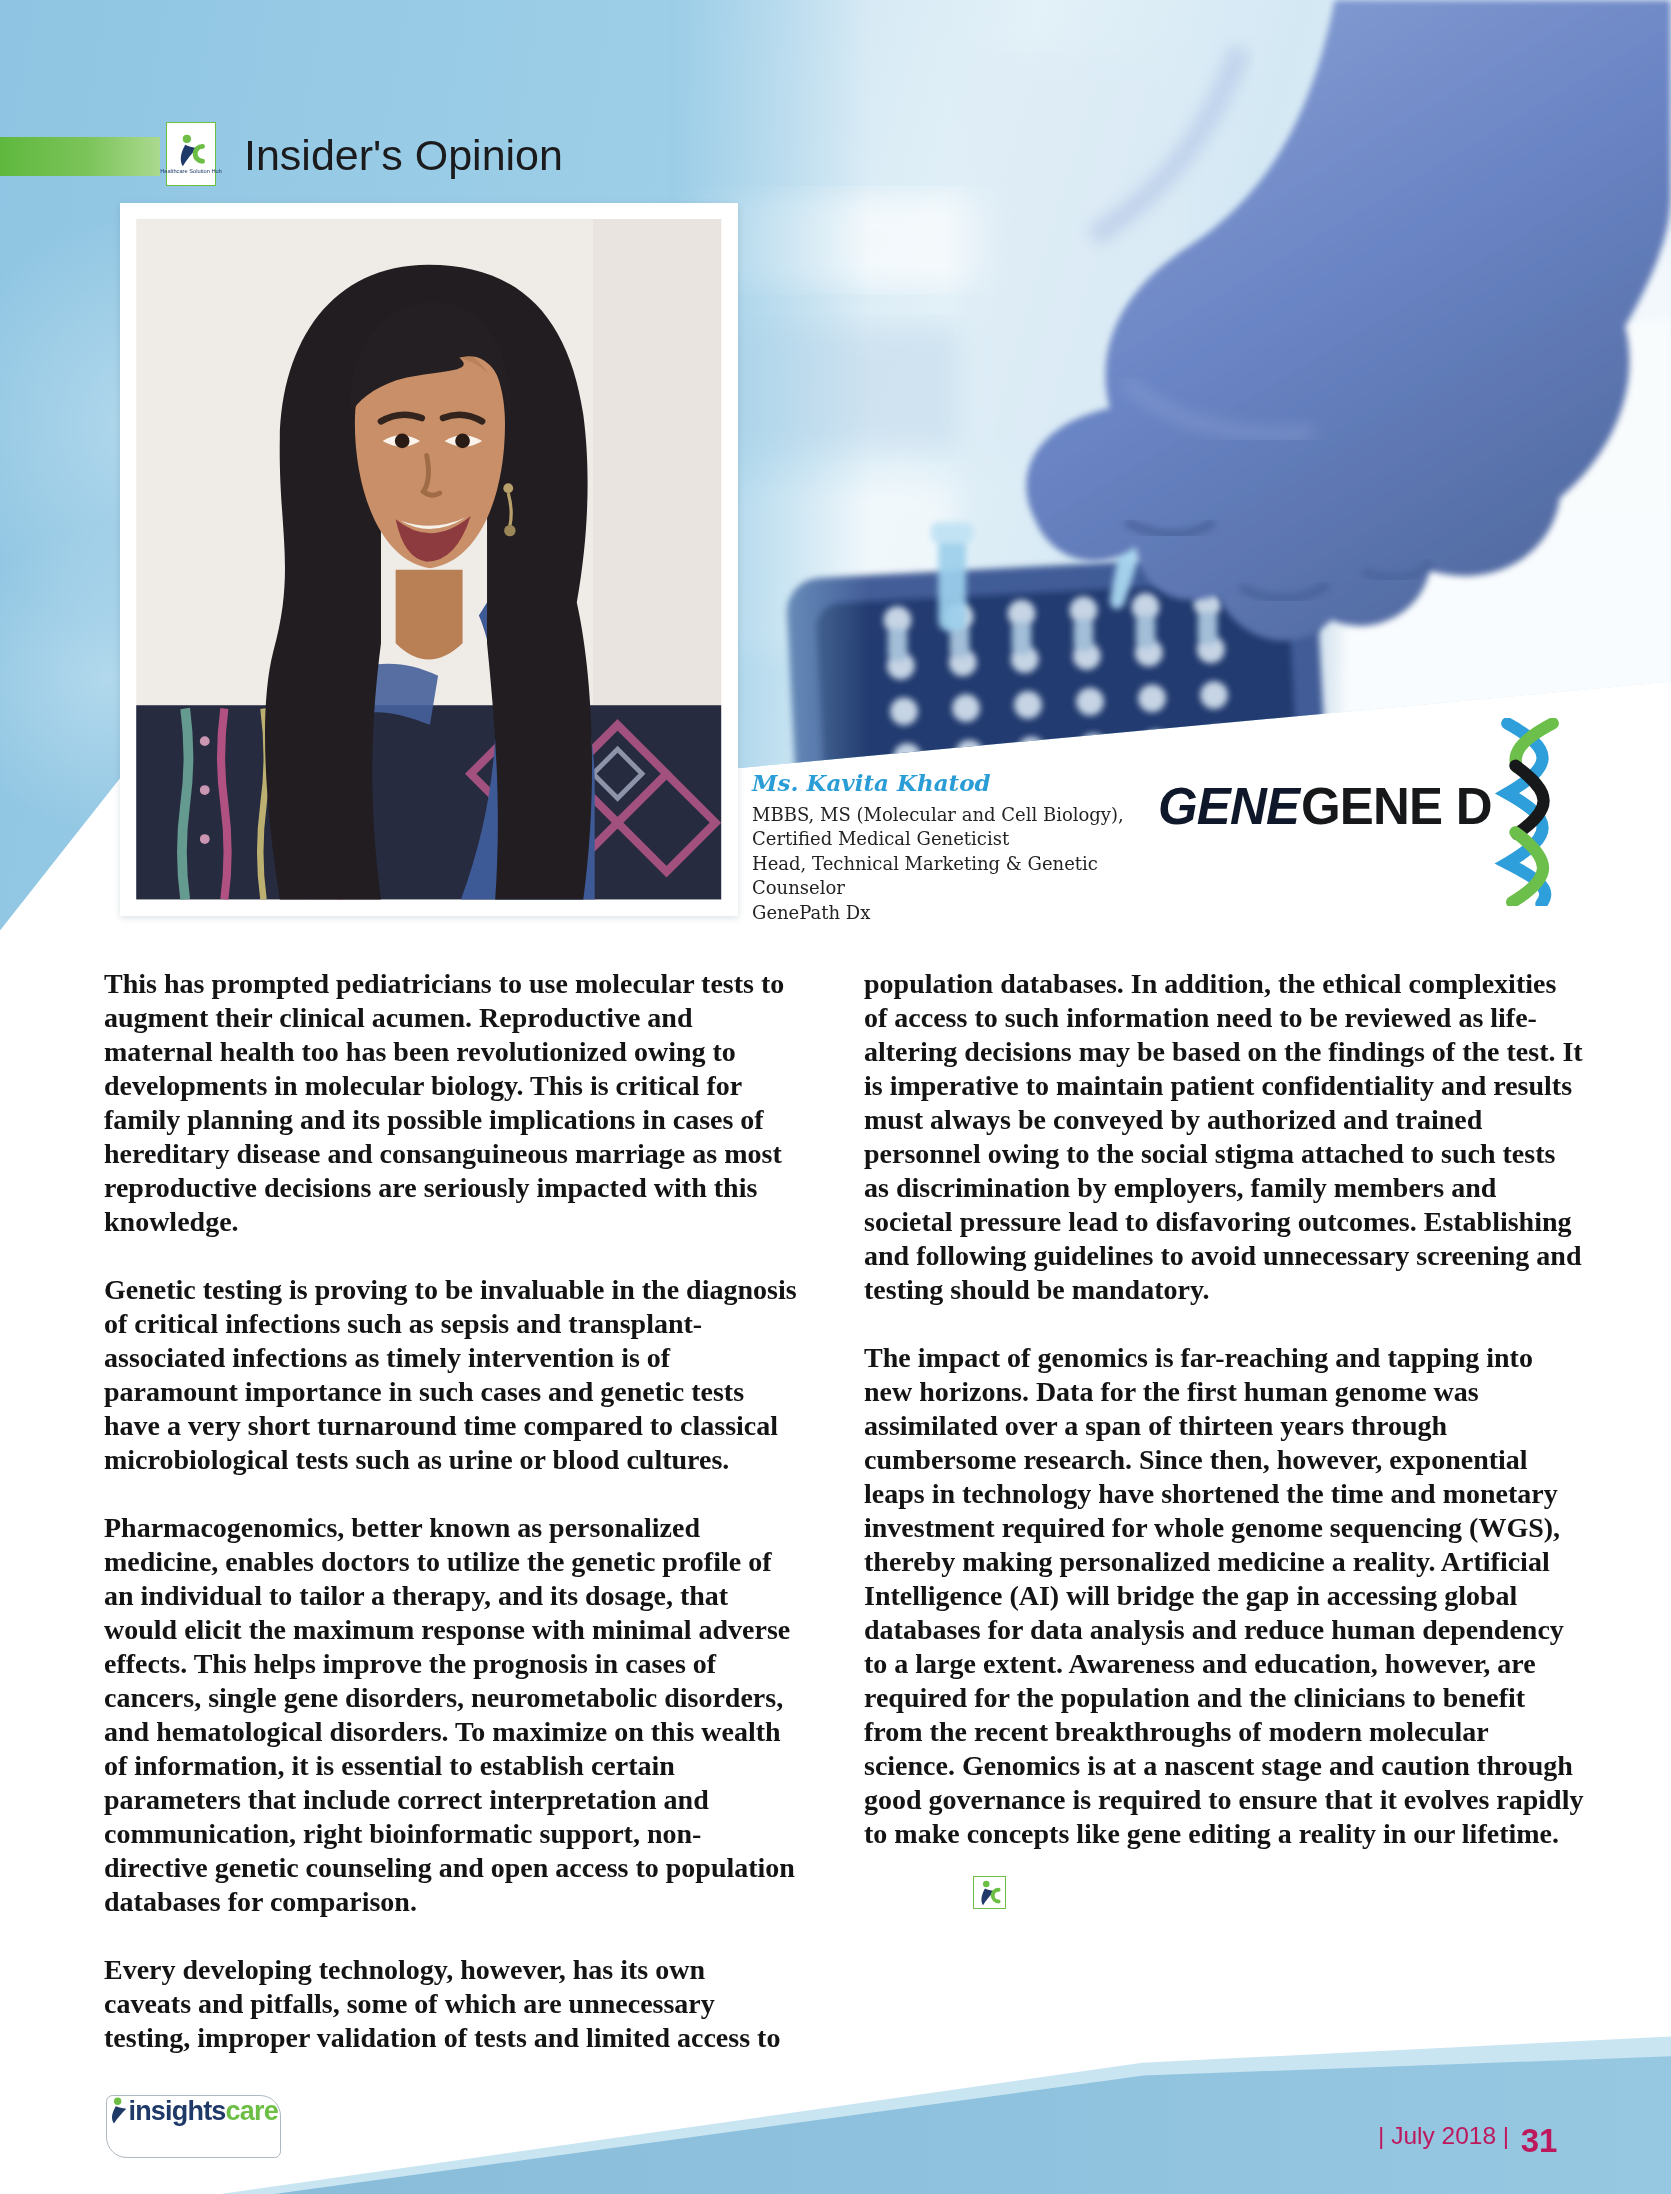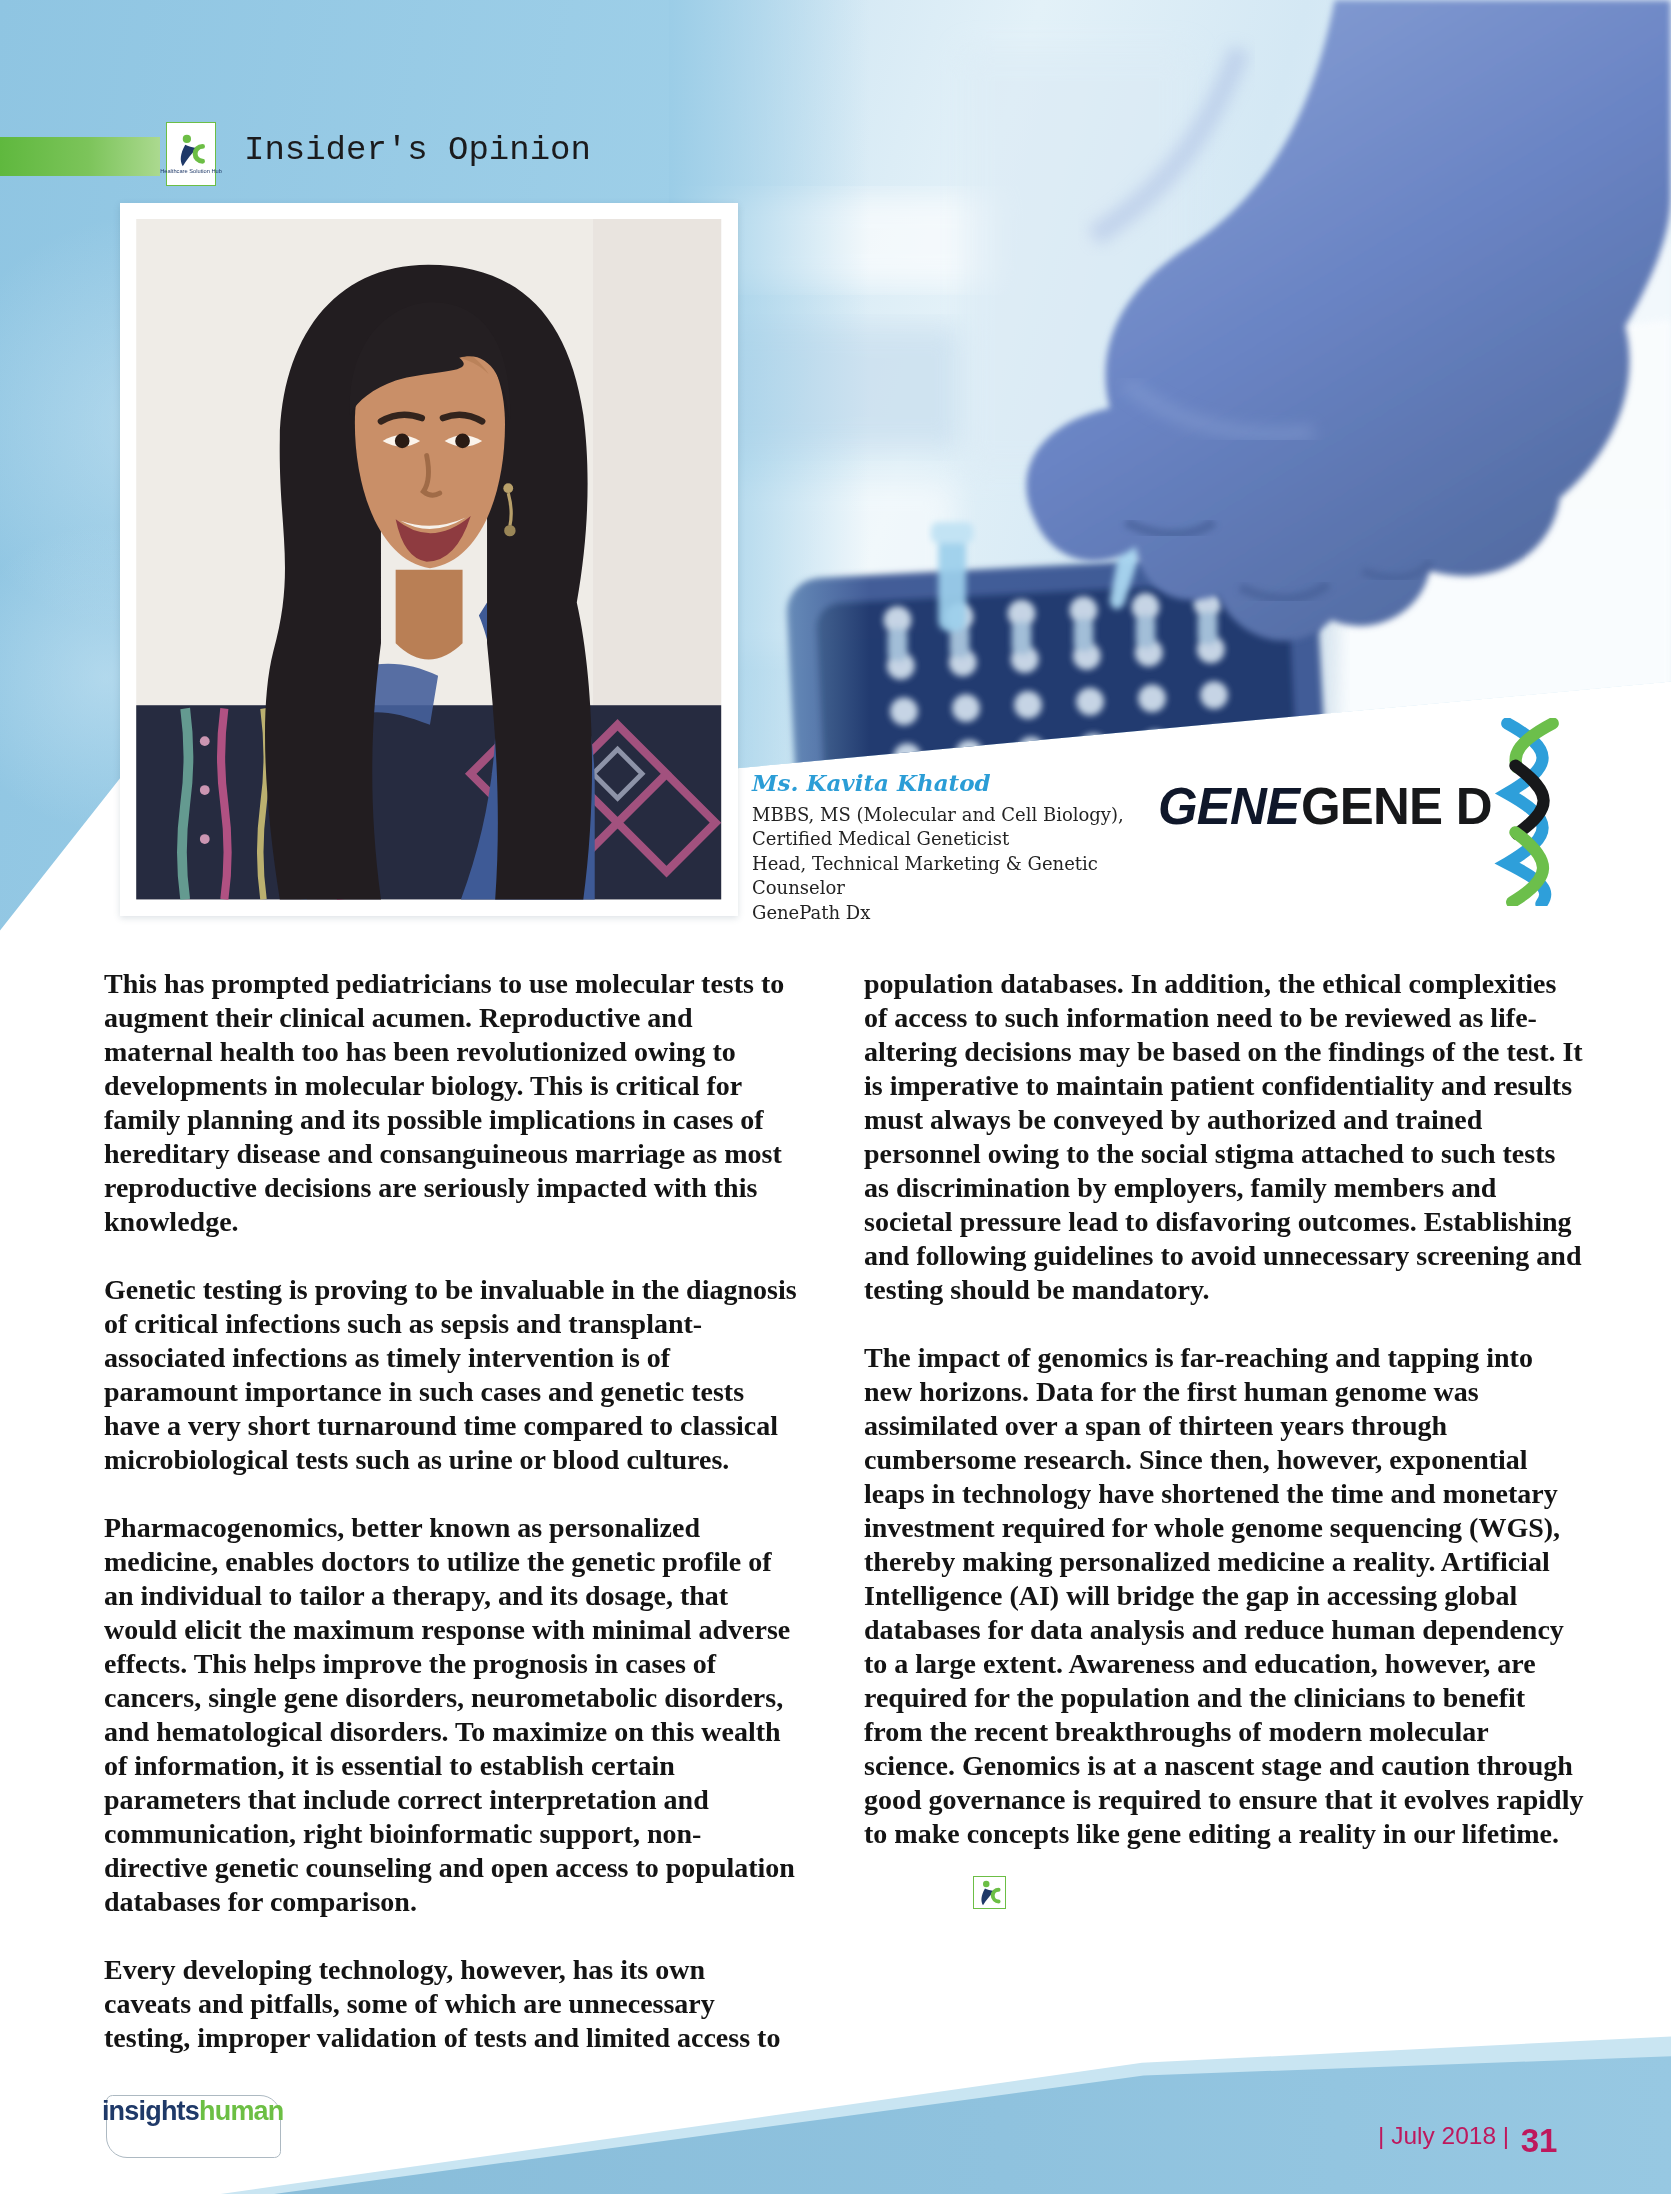--- a/index.html
+++ b/index.html
@@ -36,21 +36,21 @@
   .brand-box {
     position:absolute; left:166px; top:122px; width:50px; height:64px; z-index:5;
     background:#ffffff; border:1.6px solid #6CBE45;
     display:flex; flex-direction:column; align-items:center; justify-content:center; gap:1.6px;
   }
   .brand-box .tagline {
     font-family:"Liberation Sans", sans-serif; font-size:5.7px; color:#1F3968; white-space:nowrap;
   }
   .section-title {
     position:absolute; left:244px; top:131px; z-index:5;
-    font-family:Liberation Mono, monospace; font-size:34px; font-weight:500; color:#1B1B1D;
+    font-family:Liberation Sans, sans-serif; font-size:43px; font-weight:500; color:#1B1B1D;
   }
   
   .caption { position:absolute; left:752px; top:769px; z-index:2; width:392px; }
   .caption-name {
     font-family:"DejaVu Serif", serif; font-weight:bold; font-size:23px; color:#2B9DD6;
     margin-bottom:6.5px;
     font-style:italic;
   }
   .caption-line {
     font-family:"DejaVu Serif", serif; font-size:18px; line-height:24.5px; color:#232323;
@@ -336,21 +336,21 @@
 
   <div class="band-light"></div>
   <div class="band-main"></div>
 
   <div class="footer-logo">
     <svg width="21" height="29" viewBox="0 0 34 44">
       <circle cx="14" cy="7" r="6" fill="#6CBE45"></circle>
       <path d="M11,15 C4,27 3,36 8,43 C14,34 20,27 28,19 C22,18 15,17 11,15 Z" fill="#1F3968"></path>
     </svg>
     <span class="insights">insights</span>
-      <span class="care">human</span>
+      <span class="care">care</span>
   </div>
 
   <div class="footer-page">
     <span>|  July 2018  |</span>
     <span class="pg">31</span>
   </div>
 
 </div>
 
 

